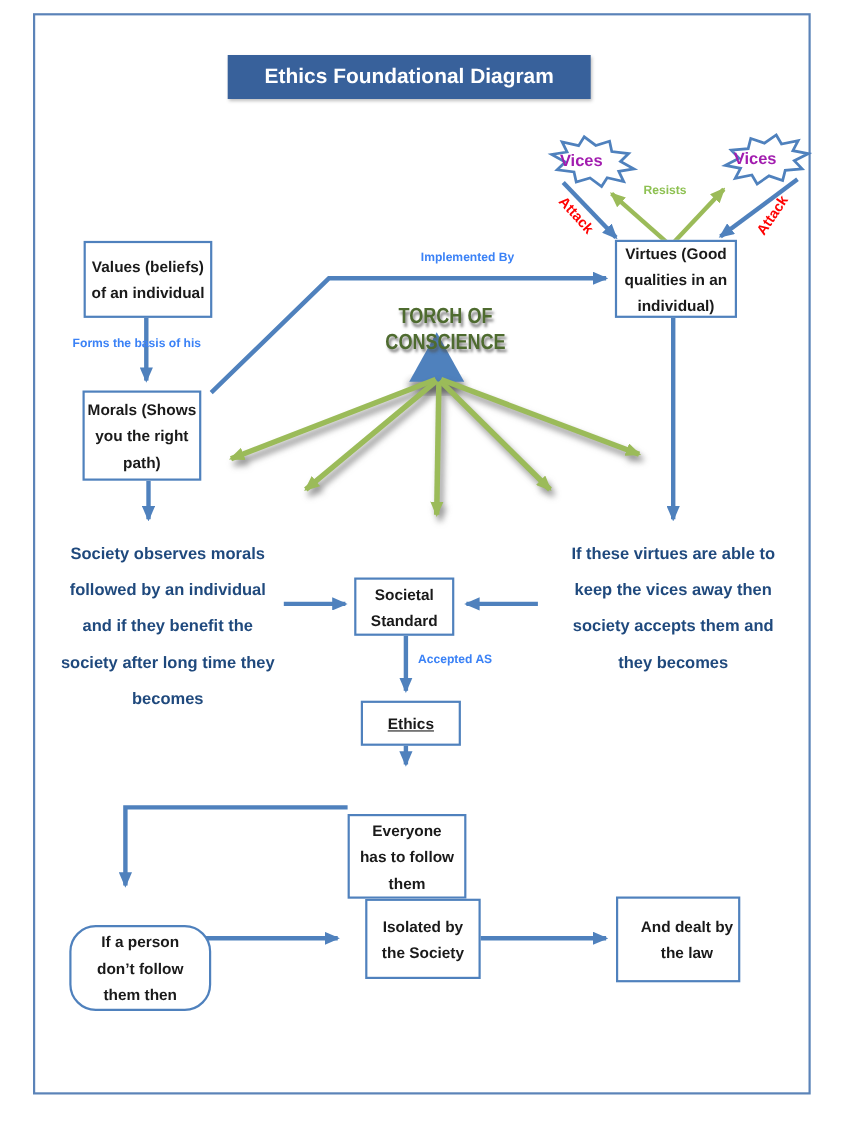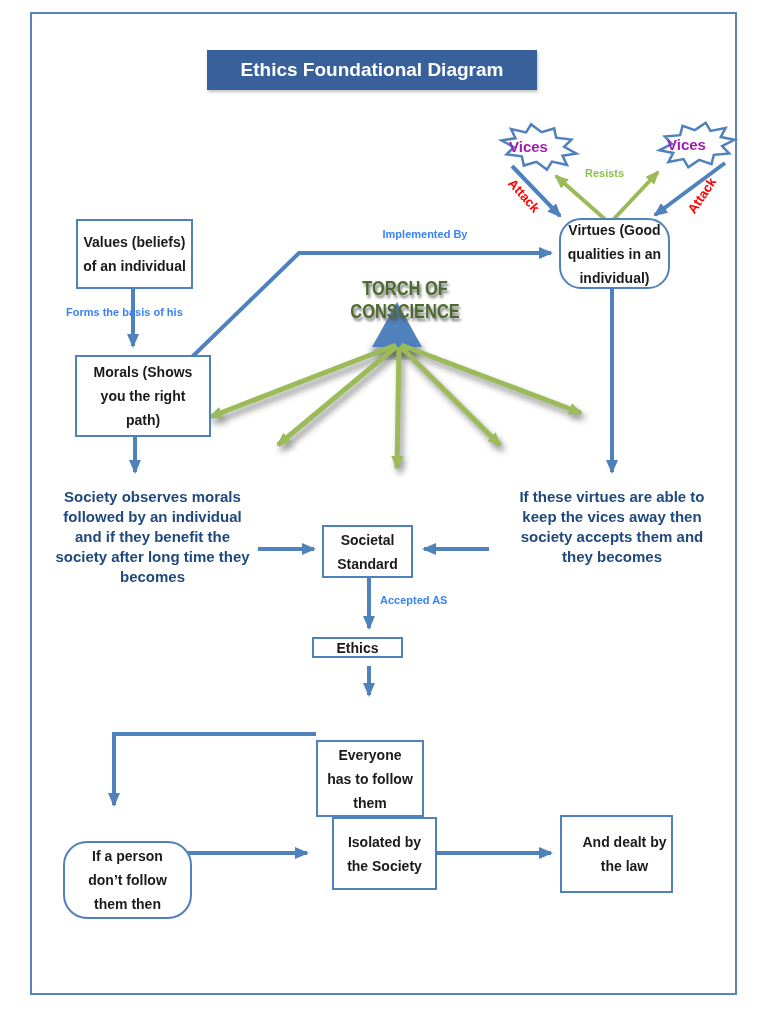--- a/index.html
+++ b/index.html
@@ -9,21 +9,21 @@
               border:2px solid #5B83B8;background:#fff;box-sizing:border-box;}
   #arrows{position:absolute;left:0;top:0;width:768px;height:1024px;pointer-events:none;}
   .title-bar{position:absolute;left:207px;top:50px;width:330px;height:40px;
              background:#38619B;color:#fff;font-size:19px;font-weight:bold;
              display:flex;align-items:center;justify-content:center;
              box-shadow:1px 2px 3px rgba(0,0,0,.25);}
   .box{position:absolute;border:2.5px solid #4F81BD;background:#fff;box-sizing:border-box;
        display:flex;align-items:center;justify-content:center;text-align:center;
        font-size:14px;font-weight:bold;color:#1a1a1a;line-height:24px;white-space:pre-line;}
   .lbl{position:absolute;font-weight:bold;color:#3b82f6;font-size:11px;white-space:nowrap;}
-  .para{position:absolute;font-weight:bold;color:#1F497D;font-size:15px;line-height:20px;
+  .para{position:absolute;font-weight:bold;color:#1F497D;font-size:15px;line-height:33px;
         text-align:center;white-space:pre-line;}
   .star-label{position:absolute;font-size:15px;font-weight:bold;color:#a21caf;
               text-align:left;width:60px;}
   .attack{position:absolute;color:#FF0000;font-size:13px;font-weight:bold;width:56px;
           text-align:center;}
   .resists{position:absolute;color:#8EC152;font-size:11px;font-weight:bold;}
   .torch{position:absolute;left:285px;top:277px;width:240px;text-align:center;
          font-size:20px;font-weight:bold;color:#4E6B2F;letter-spacing:0px;
          transform:scaleX(.82);transform-origin:center;
          text-shadow:2px 3px 3px rgba(80,80,80,.75);}
@@ -91,29 +91,29 @@
 
   <div class="star-label" style="left:509px;top:138px;">Vices</div>
   <div class="star-label" style="left:667px;top:136px;">Vices</div>
 
   <div class="attack" style="left:496px;top:188px;transform:rotate(48deg);">Attack</div>
   <div class="attack" style="left:674px;top:188px;transform:rotate(-56deg);">Attack</div>
   <div class="resists" style="left:585px;top:167px;">Resists</div>
 
   <div class="box" style="left:76px;top:219px;width:117px;height:70px;">Values (beliefs)
 of an individual</div>
-  <div class="box" style="left:75px;top:355px;width:136px;height:82px;">Morals (Shows
+  <div class="box" style="left:75px;top:355px;width:108px;height:82px;">Morals (Shows
 you the right
 path)</div>
-  <div class="box" style="left:559px;top:218px;width:111px;height:71px;border-radius:22px;">Virtues (Good
+  <div class="box" style="left:559px;top:218px;width:111px;height:71px;">Virtues (Good
 qualities in an
 individual)</div>
   <div class="box" style="left:322px;top:525px;width:91px;height:53px;">Societal
 Standard</div>
-  <div class="box" style="left:312px;top:637px;width:91px;height:21px;">Ethics</div>
+  <div class="box" style="left:328px;top:637px;width:91px;height:41px;text-decoration:underline;">Ethics</div>
   <div class="box" style="left:316px;top:703px;width:108px;height:77px;margin-top:37px;">Everyone
 has to follow
 them</div>
   <div class="box" style="left:63px;top:841px;width:129px;height:78px;border-radius:24px;">If a person
 don’t follow
 them then</div>
   <div class="box" style="left:316px;top:817px;width:105px;height:73px;margin-left:16px;">Isolated by
 the Society</div>
   <div class="box" style="left:560px;top:815px;width:113px;height:78px;padding-left:16px;">And dealt by
 the law</div>

